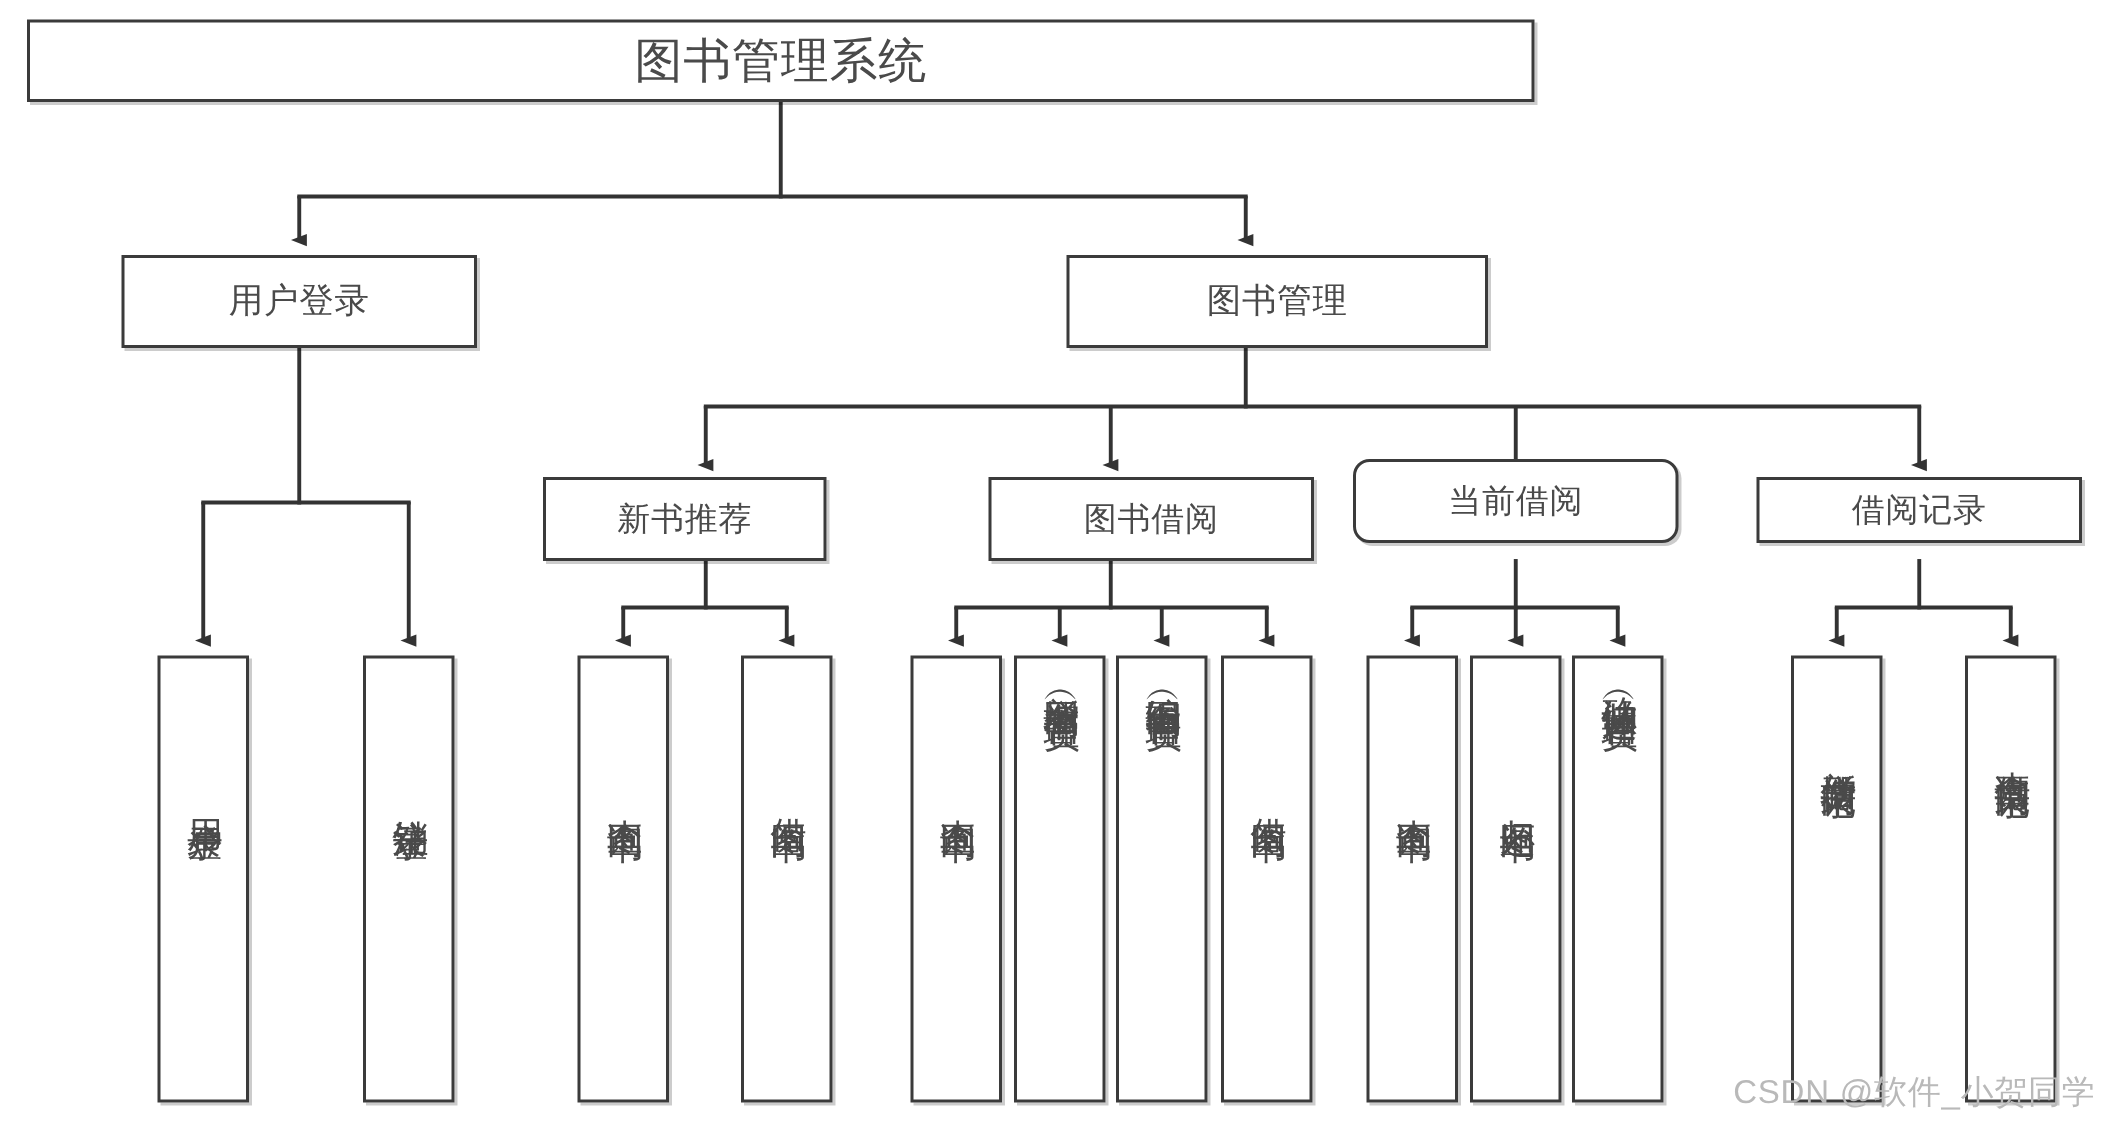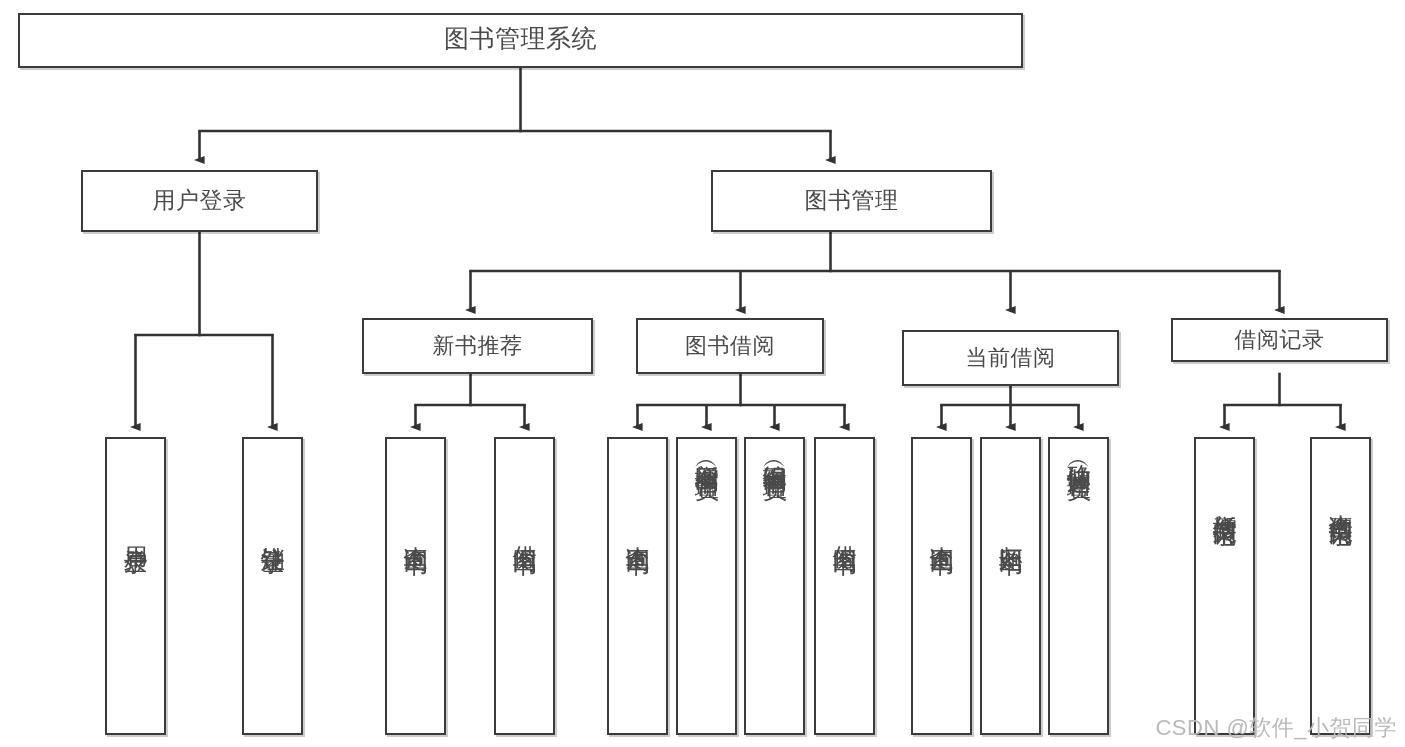--- a/index.html
+++ b/index.html
@@ -34,21 +34,21 @@
     align-items: center;
     justify-content: center;
     box-shadow: 2px 2px 0 rgba(0,0,0,0.20);
   }
   .node .label {
     color: #4a4a4a;
     text-align: center;
     line-height: 1.18;
     letter-spacing: 0.5px;
   }
-  .node-root .label { font-size: 25px; font-family: Liberation Mono, monospace; }
+  .node-root .label { font-size: 32px; }
   .node-l1 .label   { font-size: 23px; }
   .node-l2 .label   { font-size: 22px; }
   .node-leaf {
     align-items: flex-start;
     justify-content: center;
   }
   .node-leaf .label {
     writing-mode: vertical-rl;
     text-orientation: upright;
     font-size: 24px;
@@ -128,27 +128,27 @@
     <span class="label">图书管理系统</span>
   </div>
 
   <div class="node node-l1" style="left:81px; top:170px; width:237px; height:62px;">
     <span class="label">用户登录</span>
   </div>
   <div class="node node-l1" style="left:711px; top:170px; width:281px; height:62px;">
     <span class="label">图书管理</span>
   </div>
 
-  <div class="node node-l2" style="left:362px; top:318px; width:231px; height:56px;">
+  <div class="node node-l2" style="left:362px; top:318px; width:189px; height:56px;">
     <span class="label">新书推荐</span>
   </div>
-  <div class="node node-l2" style="left:636px; top:318px; width:188px; height:56px;">
+  <div class="node node-l2" style="left:659px; top:318px; width:217px; height:56px;">
     <span class="label">图书借阅</span>
   </div>
-  <div class="node node-l2" style="left:902px; top:330px; width:217px; height:56px;">
+  <div class="node node-l2" style="left:902px; top:306px; width:217px; height:56px;border-radius:11px;">
     <span class="label">当前借阅</span>
   </div>
   <div class="node node-l2" style="left:1171px; top:318px; width:217px; height:44px;">
     <span class="label">借阅记录</span>
   </div>
 
   <div class="node node-leaf mid" style="left:105px; top:437px; width:61px; height:298px;">
     <span class="label">用户登录</span>
   </div>
   <div class="node node-leaf mid" style="left:242px; top:437px; width:61px; height:298px;">

